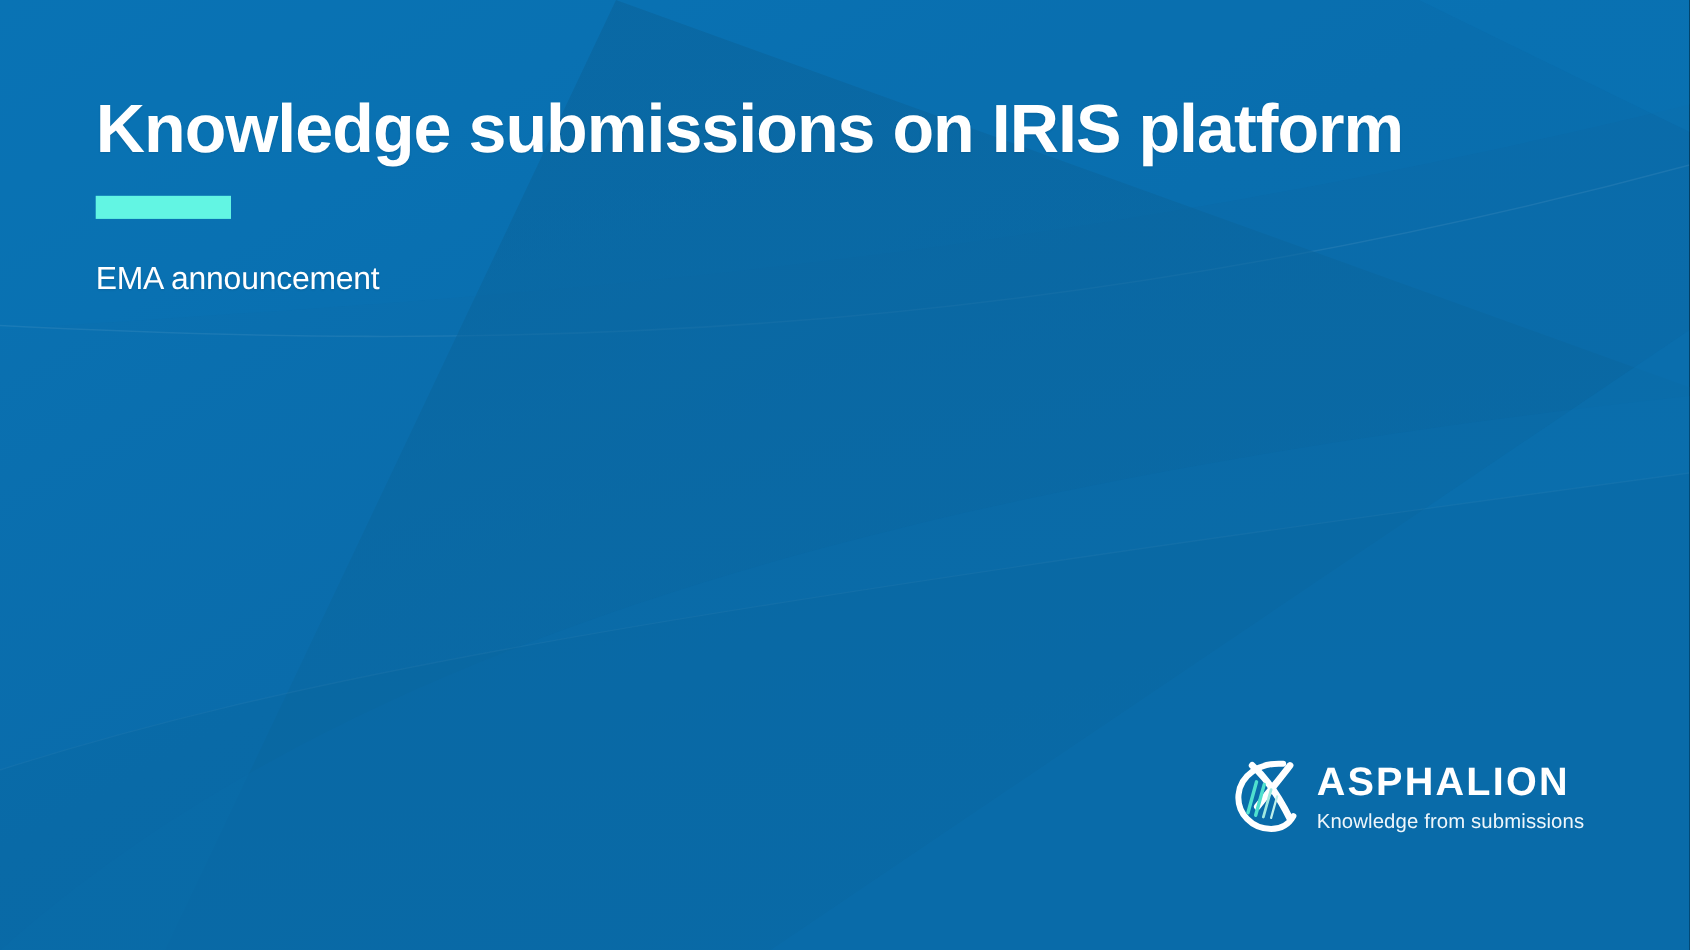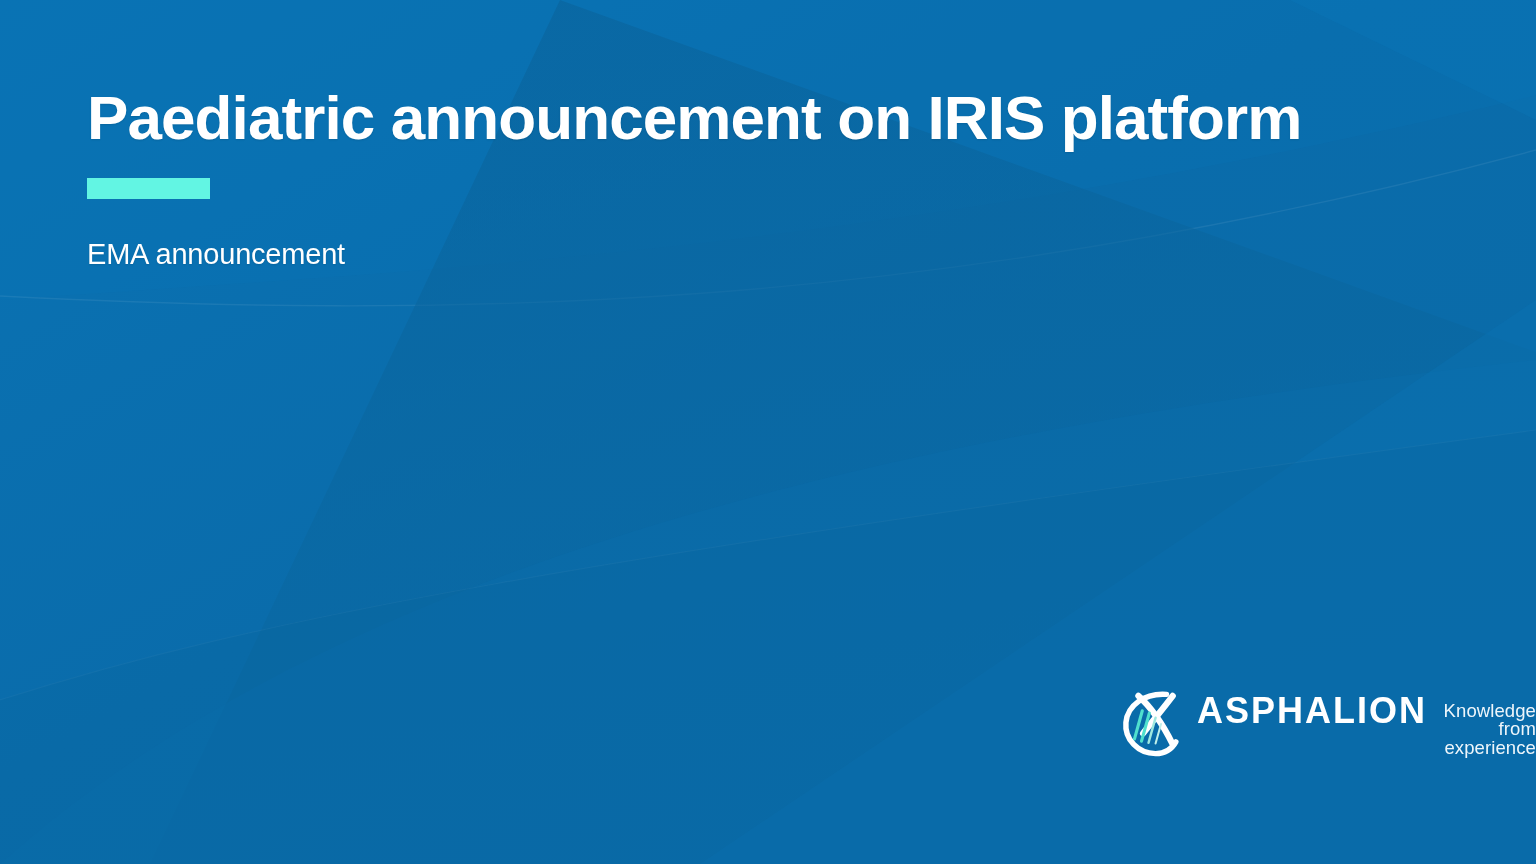--- a/index.html
+++ b/index.html
@@ -70,21 +70,21 @@
     height: 80px;
   }
   .logo-mark {
     width: 78px;
     height: 78px;
     flex: none;
     margin-right: 4px;
   }
   .logo-text {
     display: flex;
-    flex-direction: row;
+    flex-direction: column;
     justify-content: center;
     padding-top: 2px;
   }
   .logo-name {
     color: #ffffff;
     font-size: 36px;
     font-weight: 700;
     letter-spacing: 2.0px;
     line-height: 1;
   }
@@ -133,21 +133,21 @@
     <path d="M1536,300 L1536,864 L700,864 Z" fill="#0a74b4" opacity="0.40"></path>
 
     <path d="M1290,0 L1536,0 L1536,120 Z" fill="#0c7cc0" opacity="0.25"></path>
 
     <path d="M0,700 C250,620 560,560 1536,430 L1536,864 L0,864 Z" fill="#096399" opacity="0.22"></path>
 
     <path d="M0,700 C250,620 560,560 1536,430" fill="none" stroke="#ffffff" stroke-opacity="0.04" stroke-width="1.2"></path>
   </svg>
 
   <div class="content">
-    <h1 class="title">Paediatric announcement on IRIS platform</h1>
+    <h1 class="title">Knowledge submissions on IRIS platform</h1>
 
     <div class="accent-bar"></div>
 
     <p class="subtitle">EMA announcement</p>
   </div>
 
   <div class="logo">
 
     <svg class="logo-mark" viewBox="0 0 100 100">
 
@@ -163,17 +163,17 @@
         <line x1="44" y1="36" x2="34" y2="72" stroke="#4fe0ce" stroke-width="4"></line>
         <line x1="52" y1="42" x2="43" y2="74" stroke="#9fe9e0" stroke-width="3.2"></line>
         <line x1="59" y1="50" x2="52" y2="75" stroke="#bff0ea" stroke-width="2.6"></line>
       </g>
 
       <path d="M66,12 C84,18 92,34 90,52" fill="none" stroke="#ffffff" stroke-width="7" stroke-linecap="round" opacity="0"></path>
     </svg>
 
     <div class="logo-text">
       <span class="logo-name">ASPHALION</span>
-      <span class="logo-tagline">Knowledge from experience</span>
+      <span class="logo-tagline">Knowledge from submissions</span>
     </div>
   </div>
 
 </div>
 
 </body></html>

